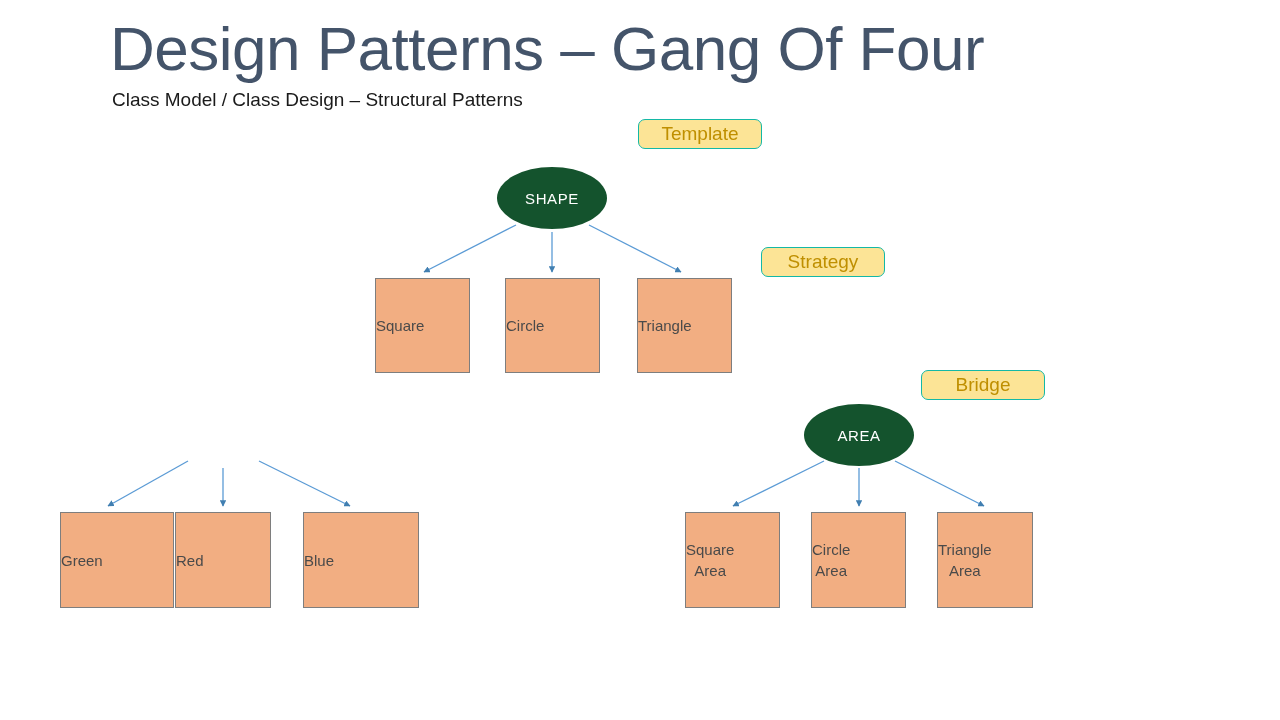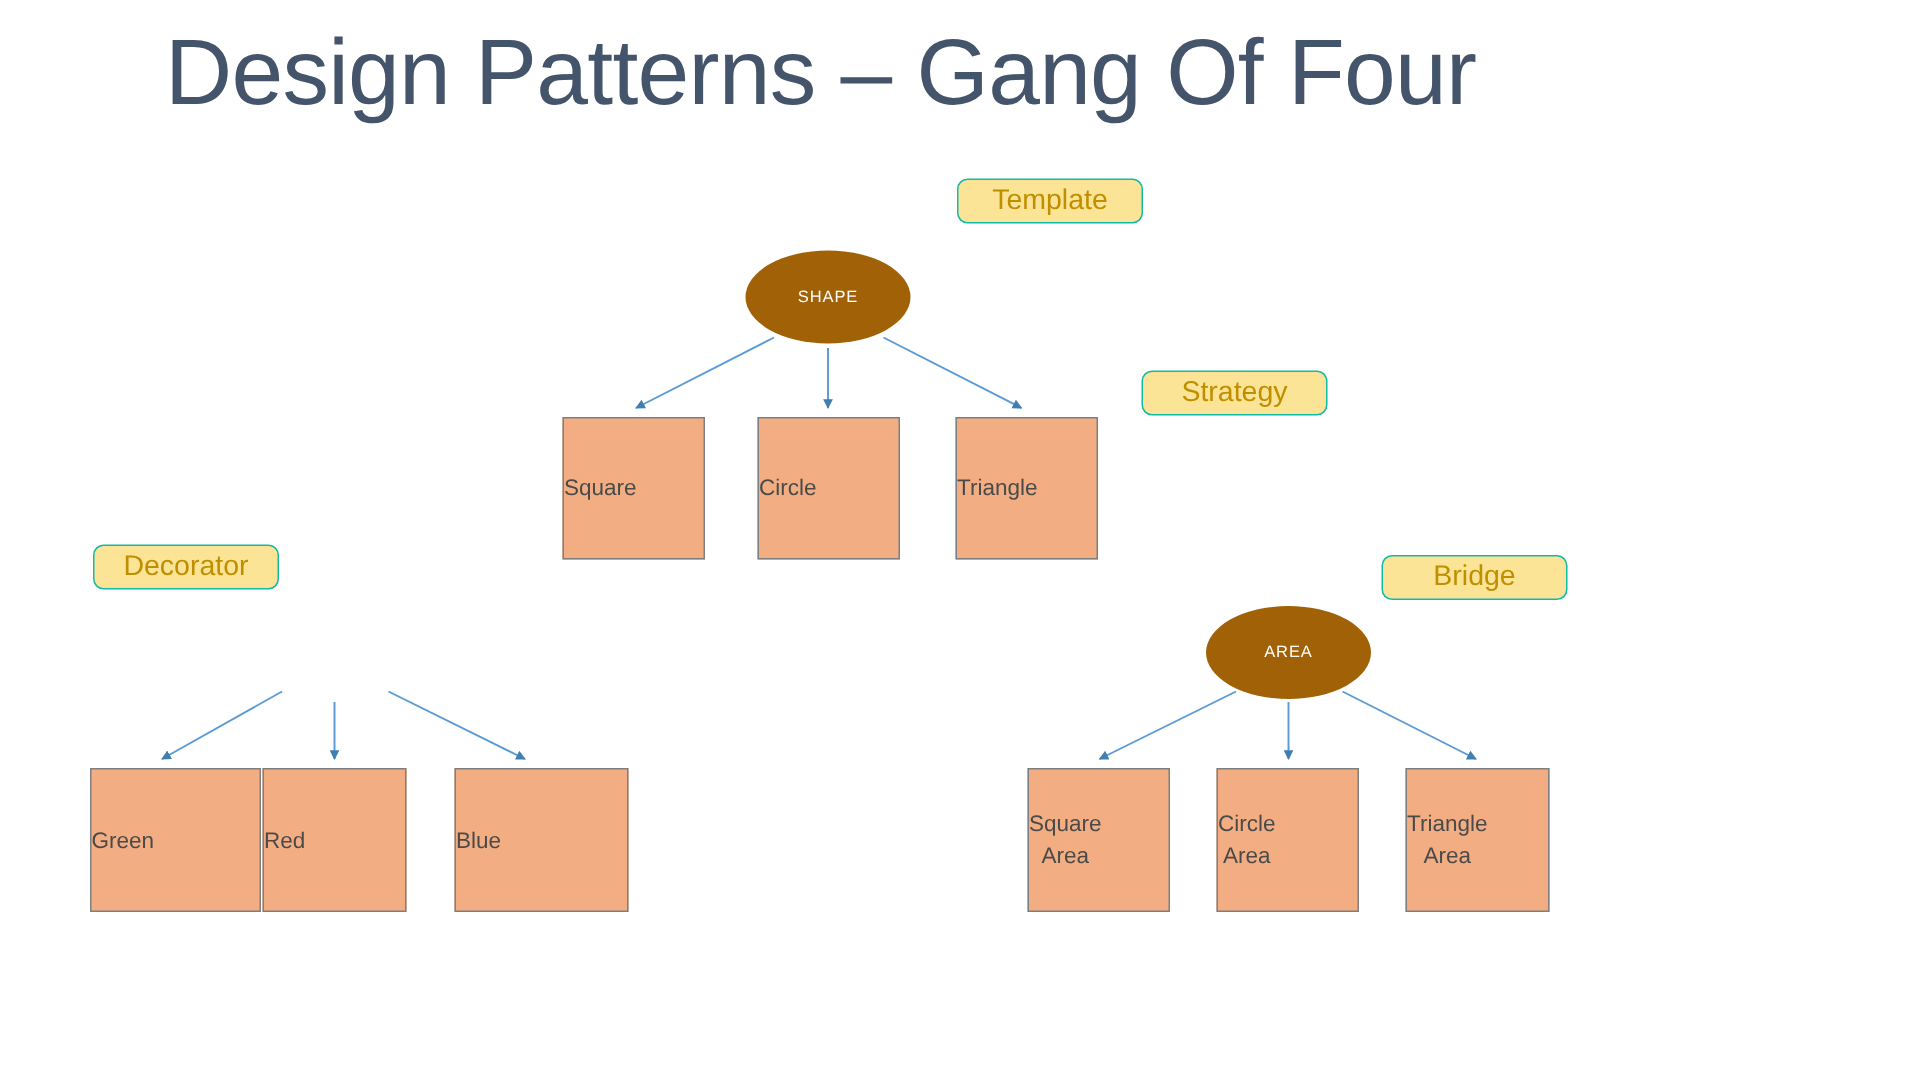--- a/index.html
+++ b/index.html
@@ -52,24 +52,24 @@
     height: 720px;
     pointer-events: none;
   }
 
   
   .ellipse-node {
     position: absolute;
     display: flex;
     align-items: center;
     justify-content: center;
-    background: #a16207;
+    background: #14532d;
     border-radius: 50%;
     color: #ffffff;
-    font-size: 11px;
+    font-size: 15px;
     letter-spacing: 0.6px;
     text-align: center;
   }
   .box-node {
     position: absolute;
     display: flex;
     align-items: center;
     justify-content: flex-start;
     background: #F2AE82;
     border: 1px solid #7E7E7E;
@@ -98,20 +98,21 @@
     box-sizing: border-box;
     white-space: nowrap;
   }
 </style>
 </head>
 <body>
 
 <div id="slide">
 
   <div id="title">Design Patterns – Gang Of Four</div>
+  <div id="subtitle">Class Model / Class Design – Structural Patterns</div>
 
   <svg id="connectors" viewBox="0 0 1280 720" xmlns="http://www.w3.org/2000/svg">
     <defs>
       <marker id="arrow" viewBox="0 0 10 10" refX="9" refY="5" markerWidth="5" markerHeight="5" orient="auto-start-reverse">
         <path d="M 0 0 L 10 5 L 0 10 z" fill="#417FB1"></path>
       </marker>
     </defs>
     <g stroke="#5B9BD5" stroke-width="1.3" fill="none" marker-end="url(#arrow)">
 
       <line x1="516" y1="225" x2="424" y2="272"></line>
@@ -123,21 +124,20 @@
       <line x1="259" y1="461" x2="350" y2="506"></line>
 
       <line x1="824" y1="461" x2="733" y2="506"></line>
       <line x1="859" y1="468" x2="859" y2="506"></line>
       <line x1="895" y1="461" x2="984" y2="506"></line>
     </g>
   </svg>
 
   <div class="badge" style="left:638px; top:119px; width:124px; height:30px;">Template</div>
   <div class="badge" style="left:761px; top:247px; width:124px; height:30px;">Strategy</div>
-  <div class="badge" style="left:62px; top:363px; width:124px; height:30px;">Decorator</div>
   <div class="badge" style="left:921px; top:370px; width:124px; height:30px;">Bridge</div>
 
   <div class="ellipse-node" style="left:497px; top:167px; width:110px; height:62px;">SHAPE</div>
 
   <div class="box-node" style="left:375px; top:278px; width:95px; height:95px;">
     <span class="box-label">Square</span>
   </div>
   <div class="box-node" style="left:505px; top:278px; width:95px; height:95px;">
     <span class="box-label">Circle</span>
   </div>

